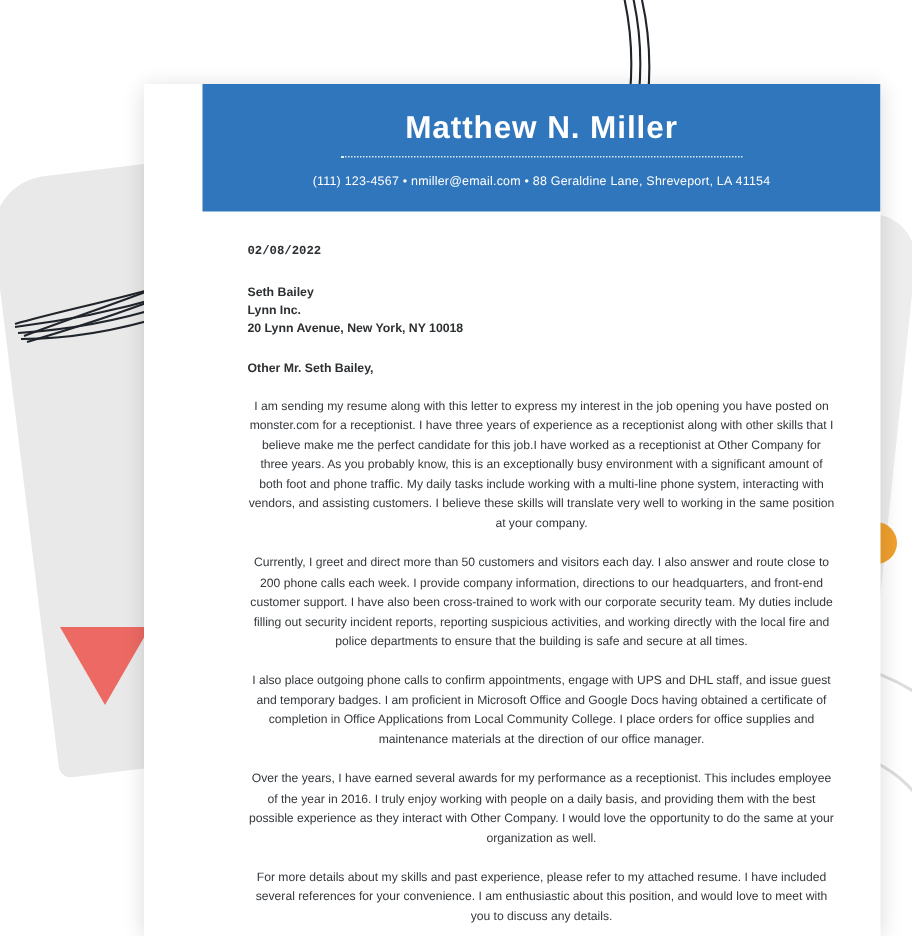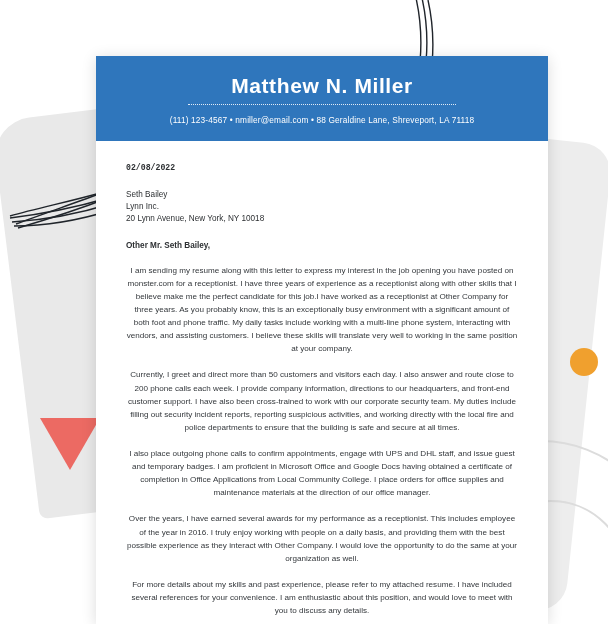--- a/index.html
+++ b/index.html
@@ -92,20 +92,21 @@
   
   .page {
     position: absolute;
     left: 96px;
     top: 56px;
     width: 452px;
     height: 568px;
     background: #ffffff;
     box-shadow: 0 2px 14px rgba(0,0,0,0.14);
     overflow: hidden;
+    padding-left: 39px;
   }
   .letter-header {
     background: #2f76bc;
     padding: 18px 0 16px;
     text-align: center;
   }
   .letter-name {
     color: #ffffff;
     font-size: 21px;
     font-weight: bold;
@@ -130,21 +131,21 @@
   }
   .letter-date {
     font-size: 8.2px;
     font-weight: bold;
     margin-bottom: 17px;
     color: #2d3033;
     font-family: Liberation Mono, monospace;
   }
   .recipient {
     font-size: 8.2px;
-    font-weight: normal;
+    font-weight: bold;
     line-height: 1.45;
     margin-bottom: 16px;
   }
   .salutation {
     font-size: 8.2px;
     font-weight: bold;
     margin-bottom: 14px;
   }
   .para {
     font-size: 8.1px;
@@ -183,21 +184,21 @@
       <path d="M30 4 C 34 22, 36 46, 34 68"></path>
     </g>
   </svg>
 </div>
 
 <div class="page">
 
   <div class="letter-header">
     <div class="letter-name">Matthew N. Miller</div>
     <div class="divider-dots"></div>
-    <div class="letter-contact">(111) 123-4567 • nmiller@email.com • 88 Geraldine Lane, Shreveport, LA 71118</div>
+    <div class="letter-contact">(111) 123-4567 • nmiller@email.com • 88 Geraldine Lane, Shreveport, LA 41154</div>
   </div>
 
   <div class="letter-body">
     <div class="letter-date">02/08/2022</div>
 
     <div class="recipient">
       <div>Seth Bailey</div>
       <div>Lynn Inc.</div>
       <div>20 Lynn Avenue, New York, NY 10018</div>
     </div>

